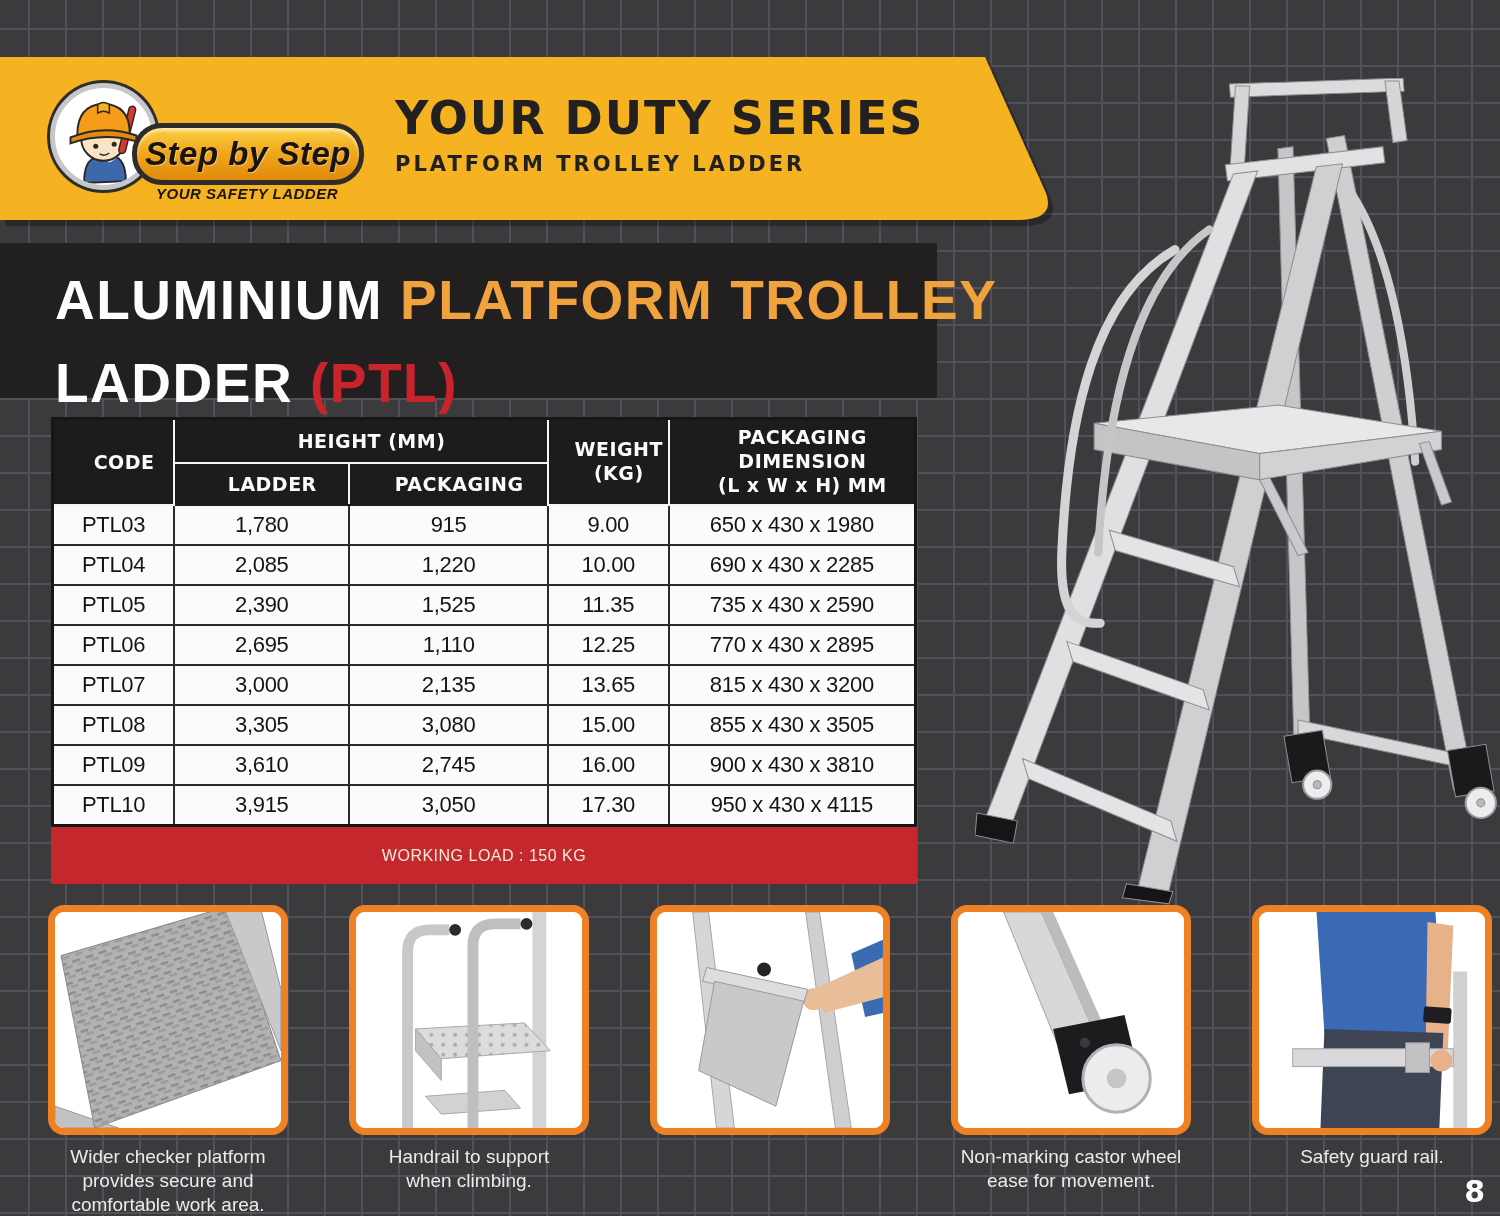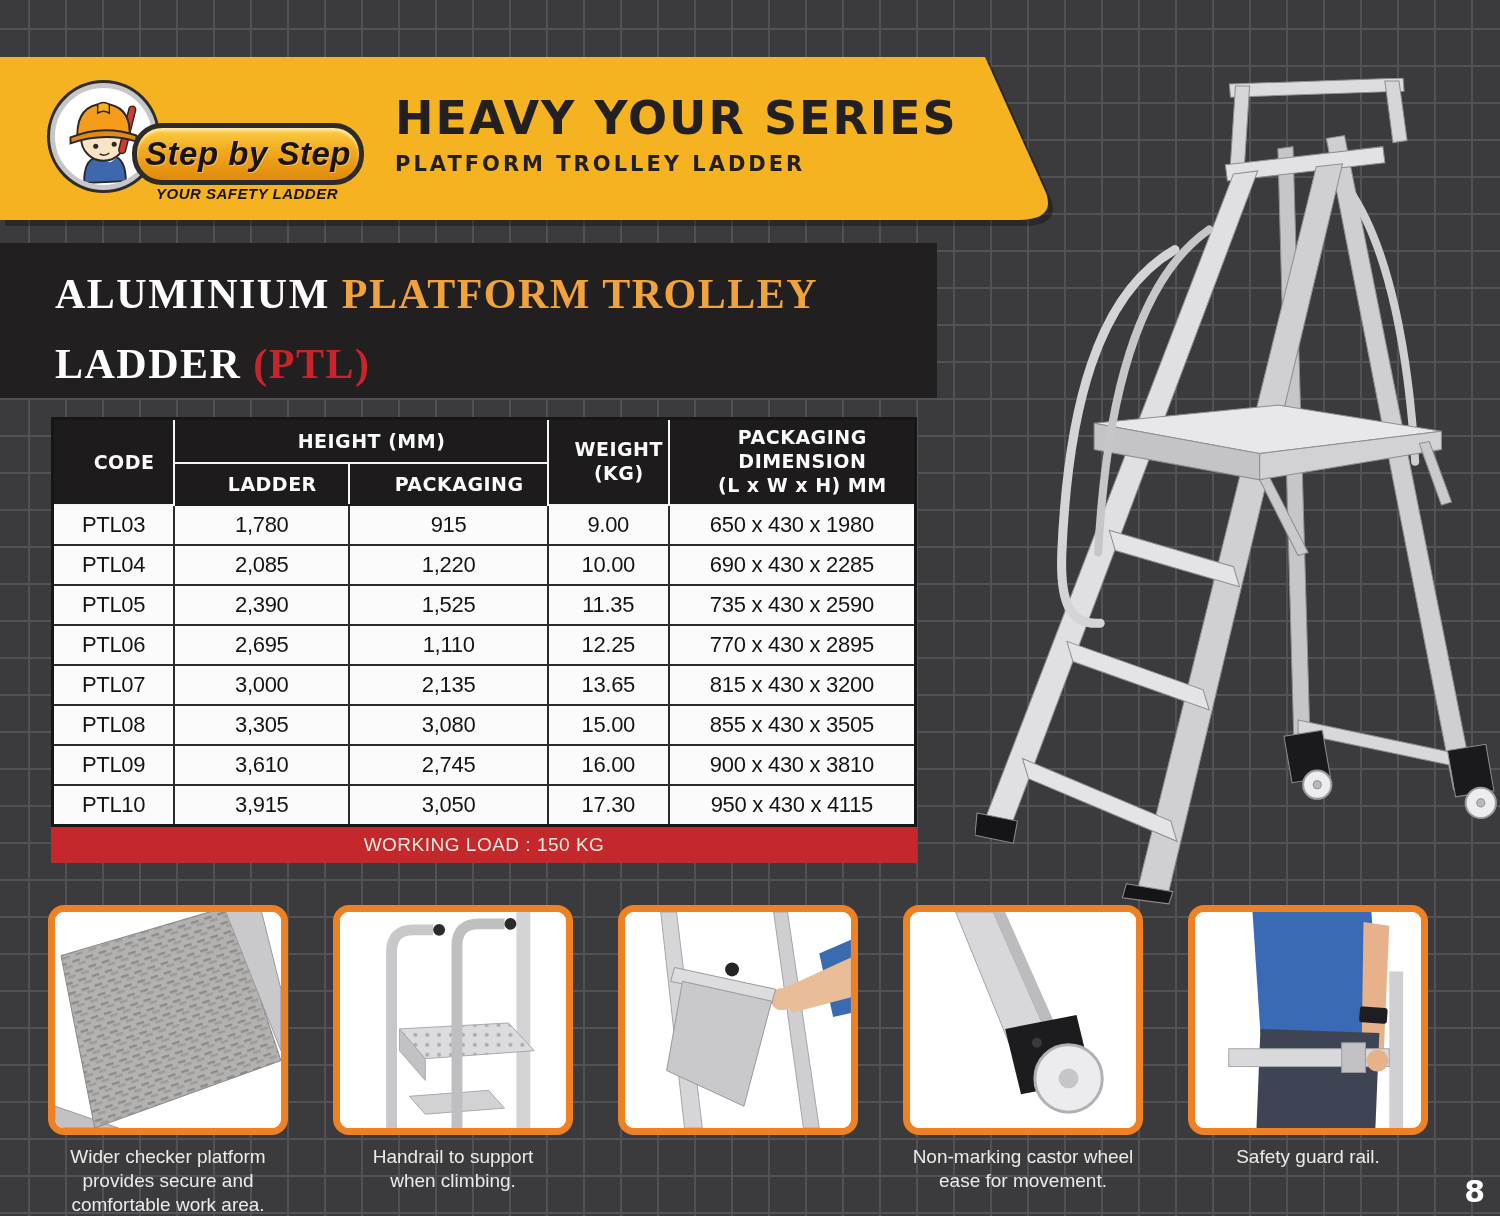--- a/index.html
+++ b/index.html
@@ -28,46 +28,46 @@
   .tagline{position:absolute;left:132px;top:128px;width:230px;text-align:center;
     font-size:15px;font-weight:bold;font-style:italic;color:#171411;letter-spacing:.5px;white-space:nowrap;}
   .banner-text{position:absolute;left:395px;top:38px;}
   .banner-title{font-family:"DejaVu Sans",sans-serif;font-size:46px;font-weight:800;color:#232021;
     letter-spacing:2px;line-height:1;white-space:nowrap;}
   .banner-subtitle{font-family:"DejaVu Sans",sans-serif;font-size:21px;font-weight:800;color:#232021;
     letter-spacing:3px;margin-top:11px;white-space:nowrap;}
   
   .title-panel{position:absolute;left:0;top:243px;width:937px;height:155px;background:#221F20;
     padding:0 0 0 55px;box-sizing:border-box;}
-  .title-line{font-family:Liberation Serif, serif;font-size:42px;font-weight:800;letter-spacing:1.5px;
+  .title-line{font-family:Liberation Sans, sans-serif;font-size:55px;font-weight:800;letter-spacing:1.5px;
     line-height:1;white-space:nowrap;}
   .title-line.l1{margin-top:30px;}
   .title-line.l2{margin-top:28px;}
   .tw{color:#fdfdfd;} .to{color:#F0A33C;} .tr{color:#C9242B;}
   
   .table-block{position:absolute;left:51px;top:417px;width:866px;}
   table.spec{width:100%;border-collapse:collapse;border:3px solid #161616;table-layout:fixed;}
   .spec thead th{background:#1D1B1C;color:#fbfbfb;font-family:"DejaVu Sans",sans-serif;
     font-size:19px;font-weight:800;letter-spacing:.5px;text-align:center;vertical-align:middle;padding:0;}
   .spec thead tr.h1 th{height:42px;} .spec thead tr.h2 th{height:40px;}
   .spec thead th{border:2px solid #f5f5f5;}
   .spec thead th.no-l{border-left:2px solid #1D1B1C;}
   .spec thead th.no-r{border-right:2px solid #1D1B1C;}
   .spec thead th{border-top:2px solid #1D1B1C;padding-left:21px;}
   .spec thead tr.h2 th{border-bottom:2px solid #1D1B1C;}
   .spec tbody td{background:#FBFBFB;color:#141414;border:2px solid #2b2b2b;text-align:center;
     font-size:22px;letter-spacing:-0.3px;height:34px;padding:2px 0;}
   .hdr-sub{display:block;line-height:1.25;}
-  .working-load{width:866px;height:36px;background:#C4272C;box-sizing:border-box;
+  .working-load{width:866px;height:57px;background:#C4272C;box-sizing:border-box;
     display:flex;align-items:center;justify-content:center;
-    color:#F2EBDC;font-size:19px;letter-spacing:.5px;}
+    color:#F2EBDC;font-size:16px;letter-spacing:.5px;}
   
   .product-photo{position:absolute;left:975px;top:78px;width:525px;height:822px;}
   
-  .features{position:absolute;left:48px;top:905px;display:flex;gap:45px;}
+  .features{position:absolute;left:48px;top:905px;display:flex;gap:61px;}
   .feature{width:240px;position:relative;}
   .feature-box{width:240px;height:230px;box-sizing:border-box;background:#fff;
     border:7px solid #EE8124;border-radius:16px;overflow:hidden;}
   .feature-box svg{display:block;width:100%;height:100%;}
   .caption{margin:10px auto 0 auto;text-align:center;color:#ECEBE9;font-size:19px;line-height:1.25;}
   
   .page-number{position:absolute;right:15px;top:1174px;color:#fdfdfd;
     font-family:"DejaVu Sans",sans-serif;font-size:30px;font-weight:800;}
   .bottom-strip{position:absolute;left:0;top:1216px;width:1500px;height:8px;background:#ffffff;}
 </style>
@@ -91,21 +91,21 @@
           <circle cx="42" cy="60" r="2.6" fill="#2b2824"></circle>
           <circle cx="61" cy="58" r="2.6" fill="#2b2824"></circle>
           <path d="M46,68 Q51,71 56,67" stroke="#2b2824" stroke-width="1.5" fill="none"></path>
         </svg>
       </div>
       <div class="logo-pill">
         <span class="brand-text">Step by Step</span>
       </div>
       <div class="tagline">YOUR SAFETY LADDER</div>
       <div class="banner-text">
-        <div class="banner-title">HEAVY YOUR SERIES</div>
+        <div class="banner-title">YOUR DUTY SERIES</div>
         <div class="banner-subtitle">PLATFORM TROLLEY LADDER</div>
       </div>
     </div>
   </div>
 
   <div class="title-panel">
     <div class="title-line l1">
       <span class="tw">ALUMINIUM</span>
       <span class="to">PLATFORM TROLLEY</span>
     </div>

